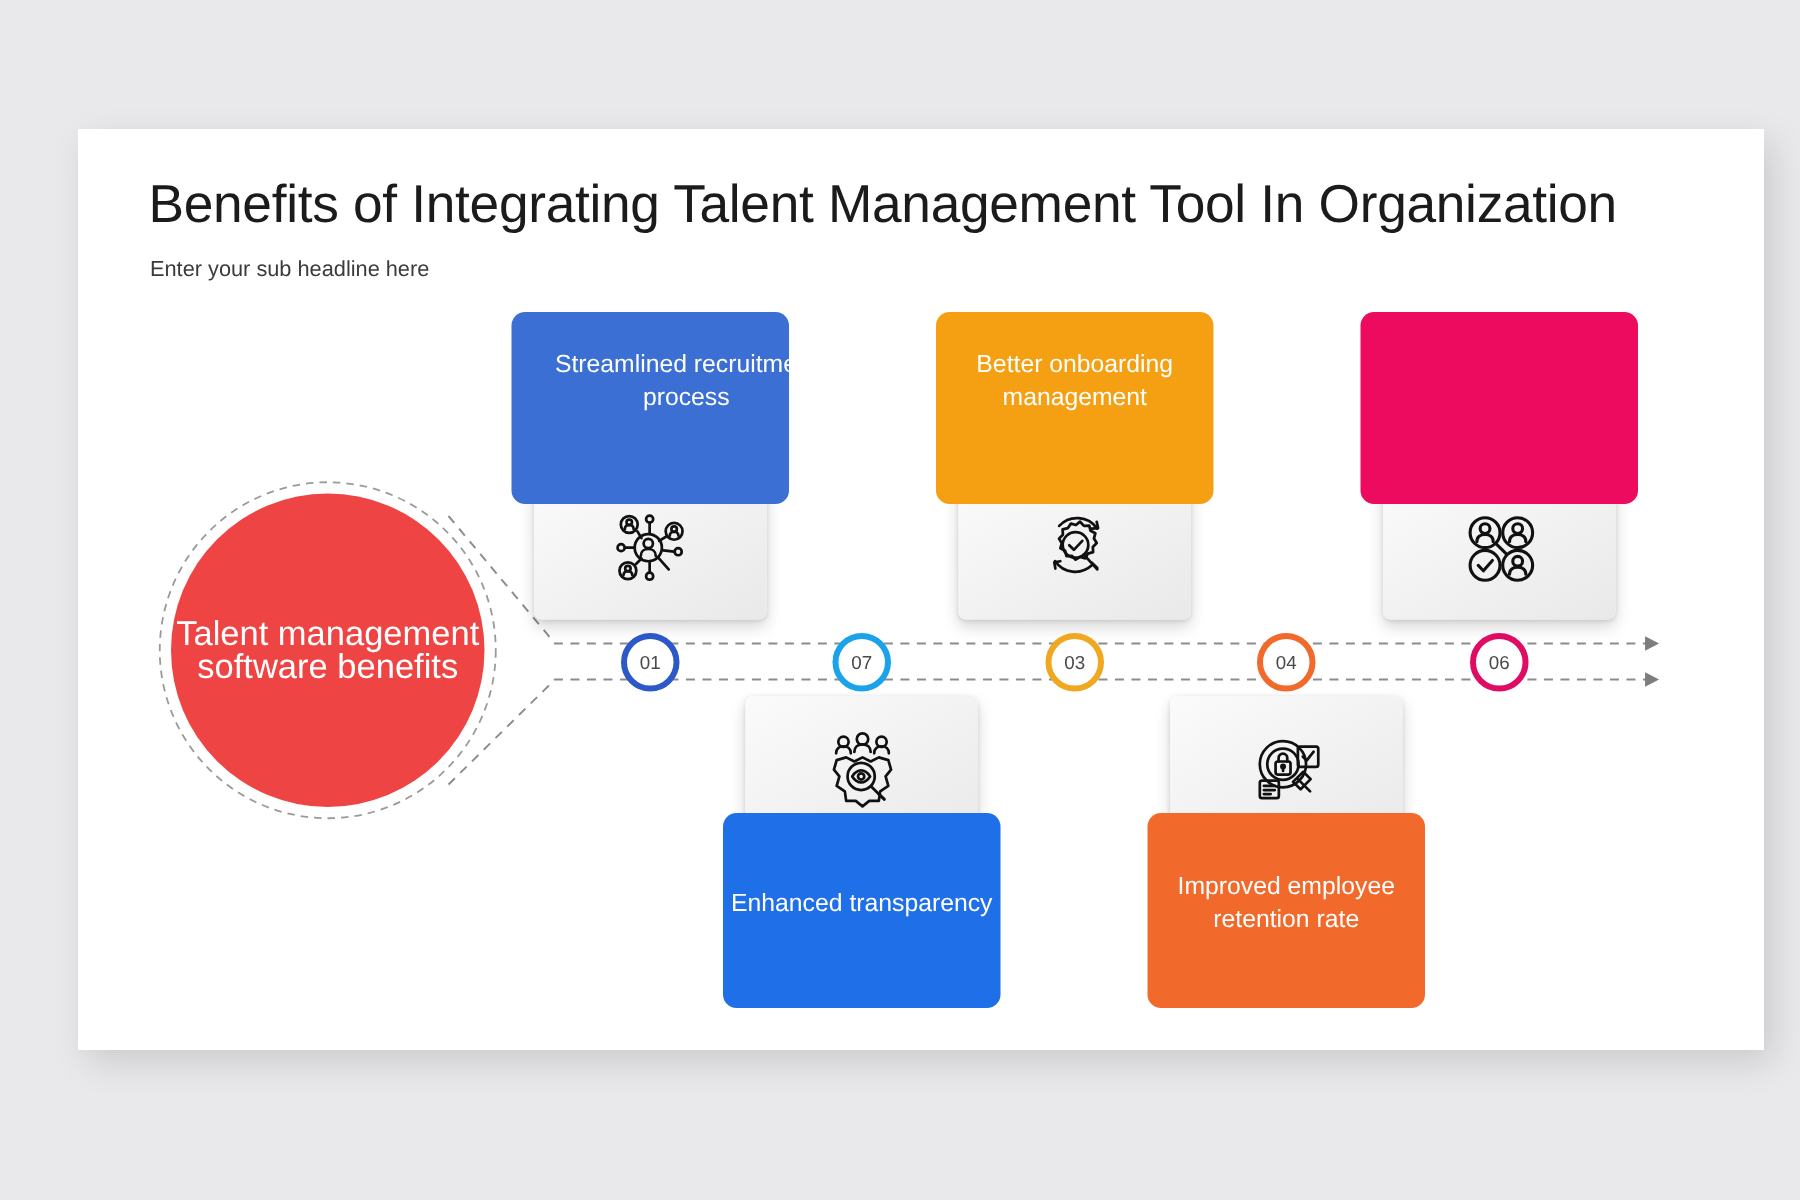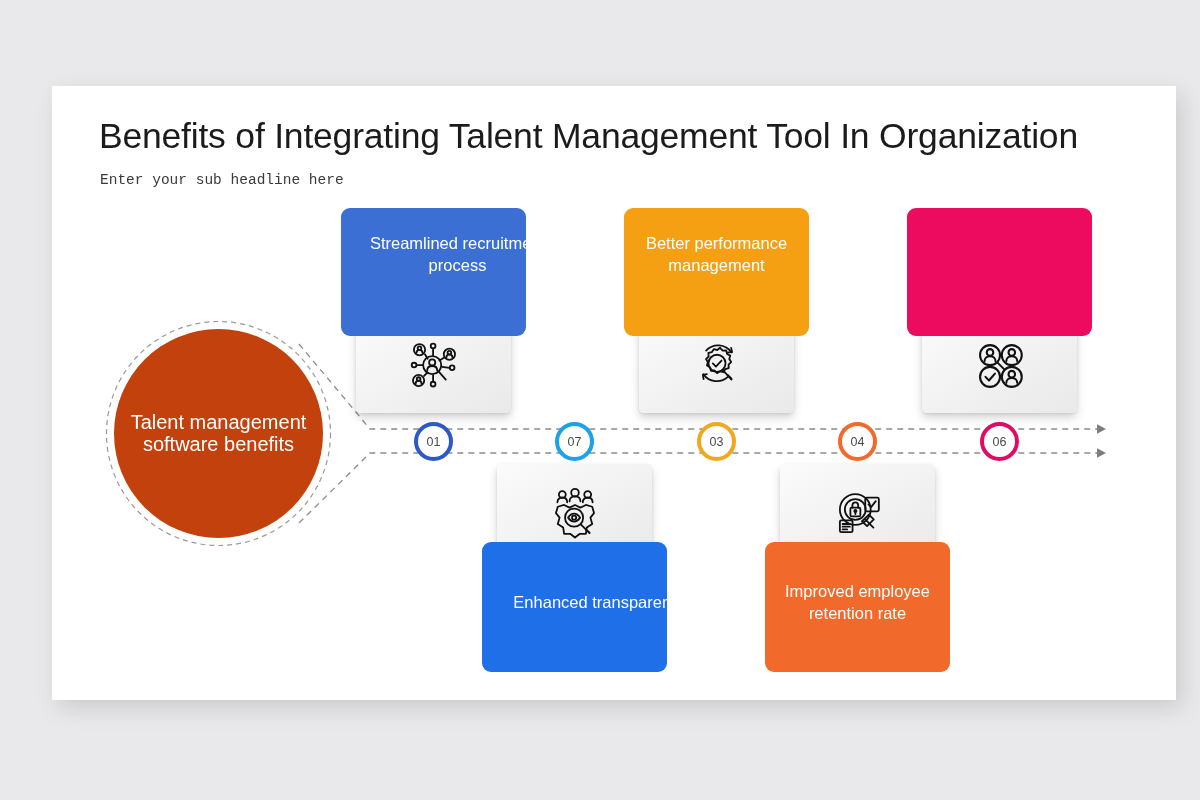--- a/index.html
+++ b/index.html
@@ -27,43 +27,42 @@
     font-weight: 400;
     color: #1b1b1b;
     letter-spacing: -0.2px;
     white-space: nowrap;
   }
   .subtitle {
     position: absolute;
     left: 48px; top: 86px;
     font-size: 14.5px;
     color: #3b3b3b;
-    font-family: Liberation Mono, monospace;
   }
 
   
   .stage {
     position: absolute;
     left: 0; top: 0;
     width: 1096px; height: 614px;
   }
   .stage > svg, .stage > div { position: absolute; }
 
   .connector-layer { left: 0; top: 0; width: 1096px; height: 614px; }
 
   
   .hub {
     left: 62px; top: 243px;
     width: 209px; height: 209px;
     border-radius: 50%;
-    background: #c2410c;
+    background: #ef4444;
     display: flex; align-items: center; justify-content: center;
     text-align: center;
     color: #ffffff;
-    font-size: 20px;
+    font-size: 23px;
     line-height: 21.5px;
     z-index: 3;
   }
 
   
   .num {
     width: 39px; height: 39px;
     border-radius: 50%;
     border: 4px solid #be185d;
     background: #ffffff;
@@ -156,21 +155,21 @@
           <line x1="31" y1="13" x2="31" y2="20"></line>
           <line x1="13" y1="31" x2="20" y2="31"></line>
           <line x1="41" y1="33" x2="49" y2="34"></line>
           <line x1="31" y1="42" x2="31" y2="49"></line>
         </svg>
       </div>
     </div>
 
     <div class="item" style="left:572px; top:122px; width:185px; height:205px;">
       <div class="pocket" style="left:0; top:0; width:185px; height:128px; background:#f5a013;"></div>
-      <div class="pocket-label" style="top:24px;">Better performance management</div>
+      <div class="pocket-label" style="top:24px;">Better onboarding management</div>
       <div class="sheet" style="left:15px; top:110px; width:155px; height:95px;">
         <svg width="58" height="58" viewBox="0 0 64 64" fill="none" stroke="#111" stroke-width="2" stroke-linecap="round" stroke-linejoin="round">
           <path d="M32 17 L35.6 18 L38.6 15.6 L41.4 18.6 L45.2 18.4 L46.2 22.2
                    L49.6 24 L48.6 27.7 L50.6 31 L47.8 33.8 L48 37.6 L44.2 38.6
                    L42.4 42 L38.7 41 L35.4 43 L32.6 40.2 L28.8 40.4 L27.8 36.6
                    L24.4 34.8 L25.4 31.1 L23.4 27.8 L26.2 25 L26 21.2 L29.8 20.2 Z" transform="translate(-4,-4) scale(1.02)"></path>
           <circle cx="32" cy="29" r="9.4"></circle>
           <path d="M27.4 29.2 L30.8 32.6 L37 26"></path>
           <path d="M20 15 A18 18 0 0 1 48 17"></path>
           <path d="M44 17 L48.6 16.6 L47.6 12"></path>
@@ -215,21 +214,21 @@
                    L53 31 L49 36 L51 43 L45 47 L44 54 L37 54 L32 58
                    L27 54 L20 54 L19 47 L13 43 L15 36 L11 31 Z"></path>
           <circle cx="31" cy="36" r="10"></circle>
           <path d="M24.4 36c2-3 4.2-4.4 6.6-4.4s4.6 1.4 6.6 4.4c-2 3-4.2 4.4-6.6 4.4S26.4 39 24.4 36z"></path>
           <circle cx="31" cy="36" r="2.3"></circle>
           <line x1="38.4" y1="43.4" x2="48" y2="53"></line>
           <line x1="44" y1="49" x2="48" y2="52.6"></line>
         </svg>
       </div>
       <div class="pocket" style="left:0; top:78px; width:185px; height:130px; background:#1e6fe8;"></div>
-      <div class="pocket-label" style="top:127px;margin-left:26px;">Enhanced transparency</div>
+      <div class="pocket-label" style="top:127px;">Enhanced transparency</div>
     </div>
 
     <div class="item" style="left:713px; top:378px; width:185px; height:208px;text-decoration:underline;">
       <div class="sheet" style="left:15px; top:0px; width:155px; height:100px;">
         <svg width="58" height="58" viewBox="0 0 64 64" fill="none" stroke="#111" stroke-width="2" stroke-linecap="round" stroke-linejoin="round">
           <circle cx="29" cy="27" r="17"></circle>
           <circle cx="29" cy="27" r="11.5"></circle>
           <rect x="23.6" y="25" width="11" height="9.6" rx="1.6"></rect>
           <path d="M25.8 25v-2.6a3.2 3.2 0 0 1 6.4 0V25"></path>
           <circle cx="29.1" cy="28.6" r="1.2"></circle>

